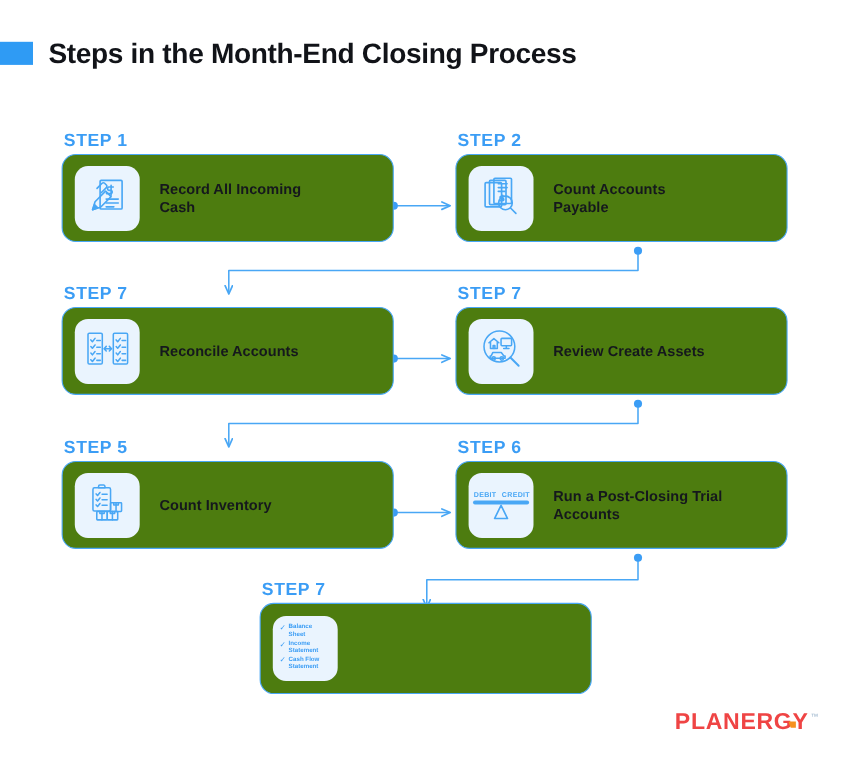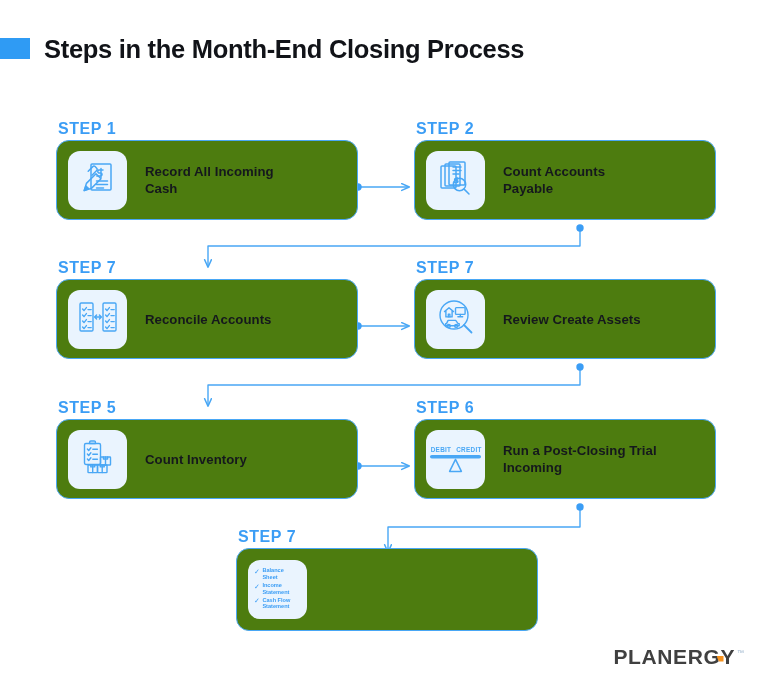--- a/index.html
+++ b/index.html
@@ -146,21 +146,21 @@
     position: absolute;
     right: 24px;
     bottom: 25px;
     display: flex;
     align-items: flex-start;
   }
   #logo-word {
     font-size: 21px;
     font-weight: 700;
     letter-spacing: 0.6px;
-    color: #404040;
+    color: #ef4444;
     line-height: 22px;
     position: relative;
   }
   #logo-g-accent {
     position: absolute;
     right: 11.5px;
     top: 6.5px;
     width: 7px;
     height: 9px;
     background: #f6921e;
@@ -329,21 +329,21 @@
         <span>
           <svg width="55" height="40" viewBox="0 0 55 40" fill="none">
             <text x="13" y="15" text-anchor="middle" font-family="Liberation Sans, sans-serif" font-size="6.4" font-weight="700" fill="#49a7f5" letter-spacing="0.3">DEBIT</text>
             <text x="41" y="15" text-anchor="middle" font-family="Liberation Sans, sans-serif" font-size="6.4" font-weight="700" fill="#49a7f5" letter-spacing="0.3">CREDIT</text>
             <rect x="2" y="18" width="51" height="3.6" rx="1.8" fill="#49a7f5"></rect>
             <path d="M27.5 22.4 L33.4 34.4 H21.6 Z" fill="none" stroke="#49a7f5" stroke-width="1.5" stroke-linejoin="round"></path>
           </svg>
         </span>
       </div>
       <div class="card-title">Run a Post-Closing Trial
-Incoming</div>
+Accounts</div>
     </div>
   </div>
 
   <div class="step-node" style="left:236px; top:528px;">
     <div class="step-label">STEP 7</div>
     <div class="step-card card-w7">
       <div class="icon-tile">
         <div class="stmt-list">
           <div class="stmt-row">
             <span class="stmt-check">✓</span>

